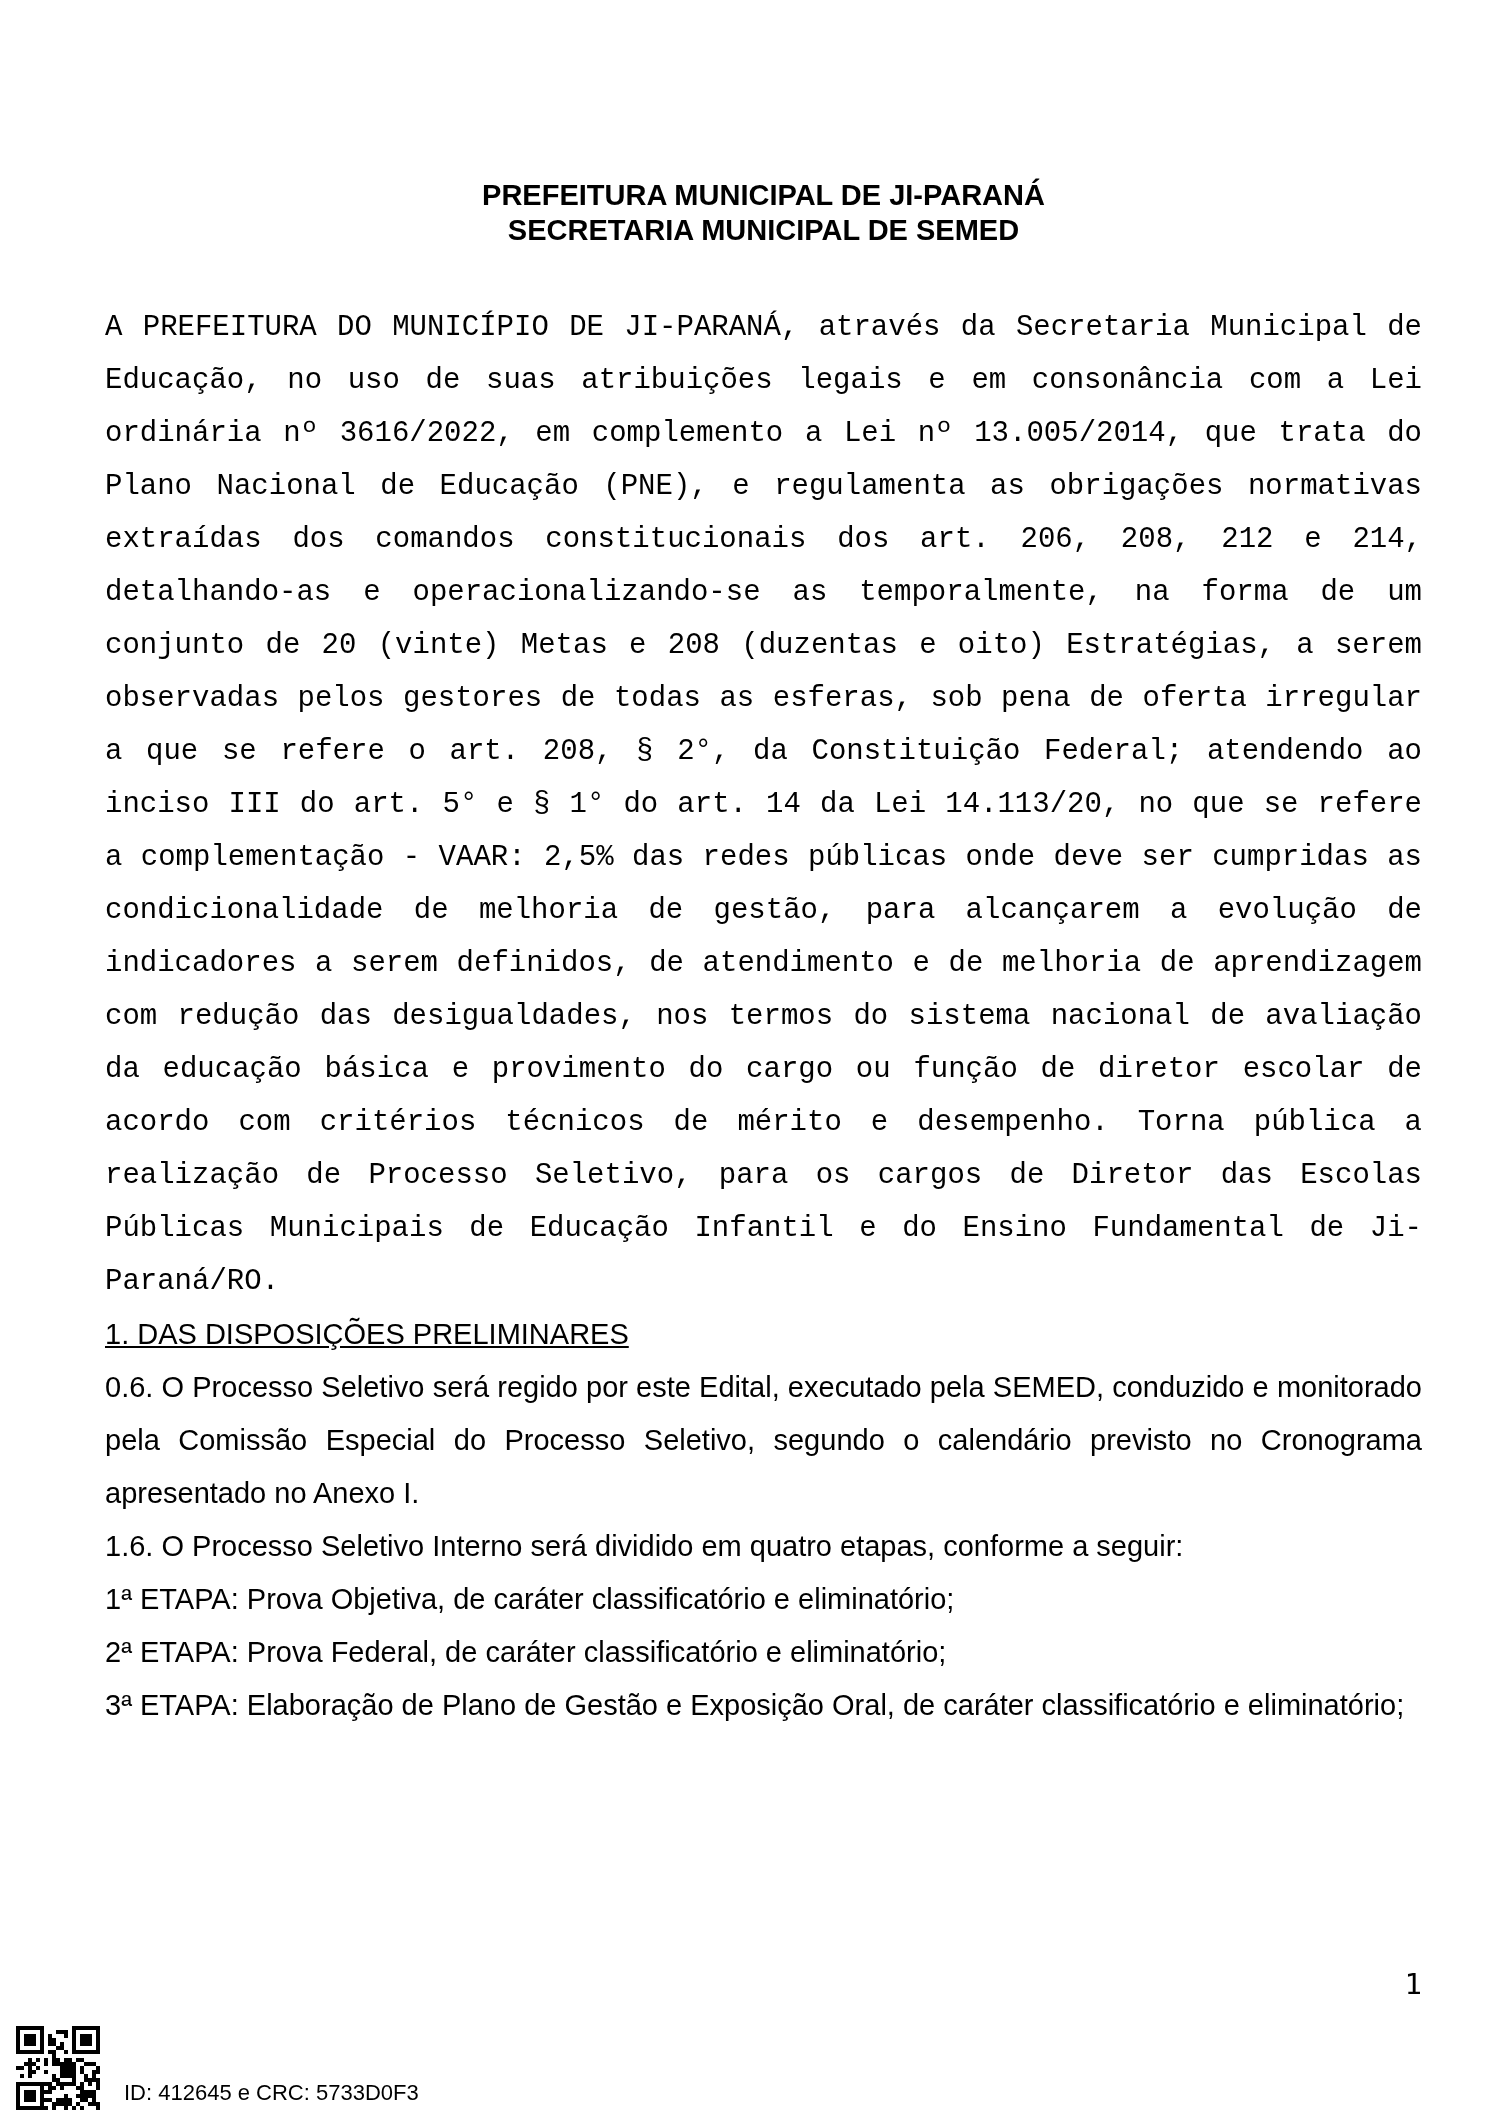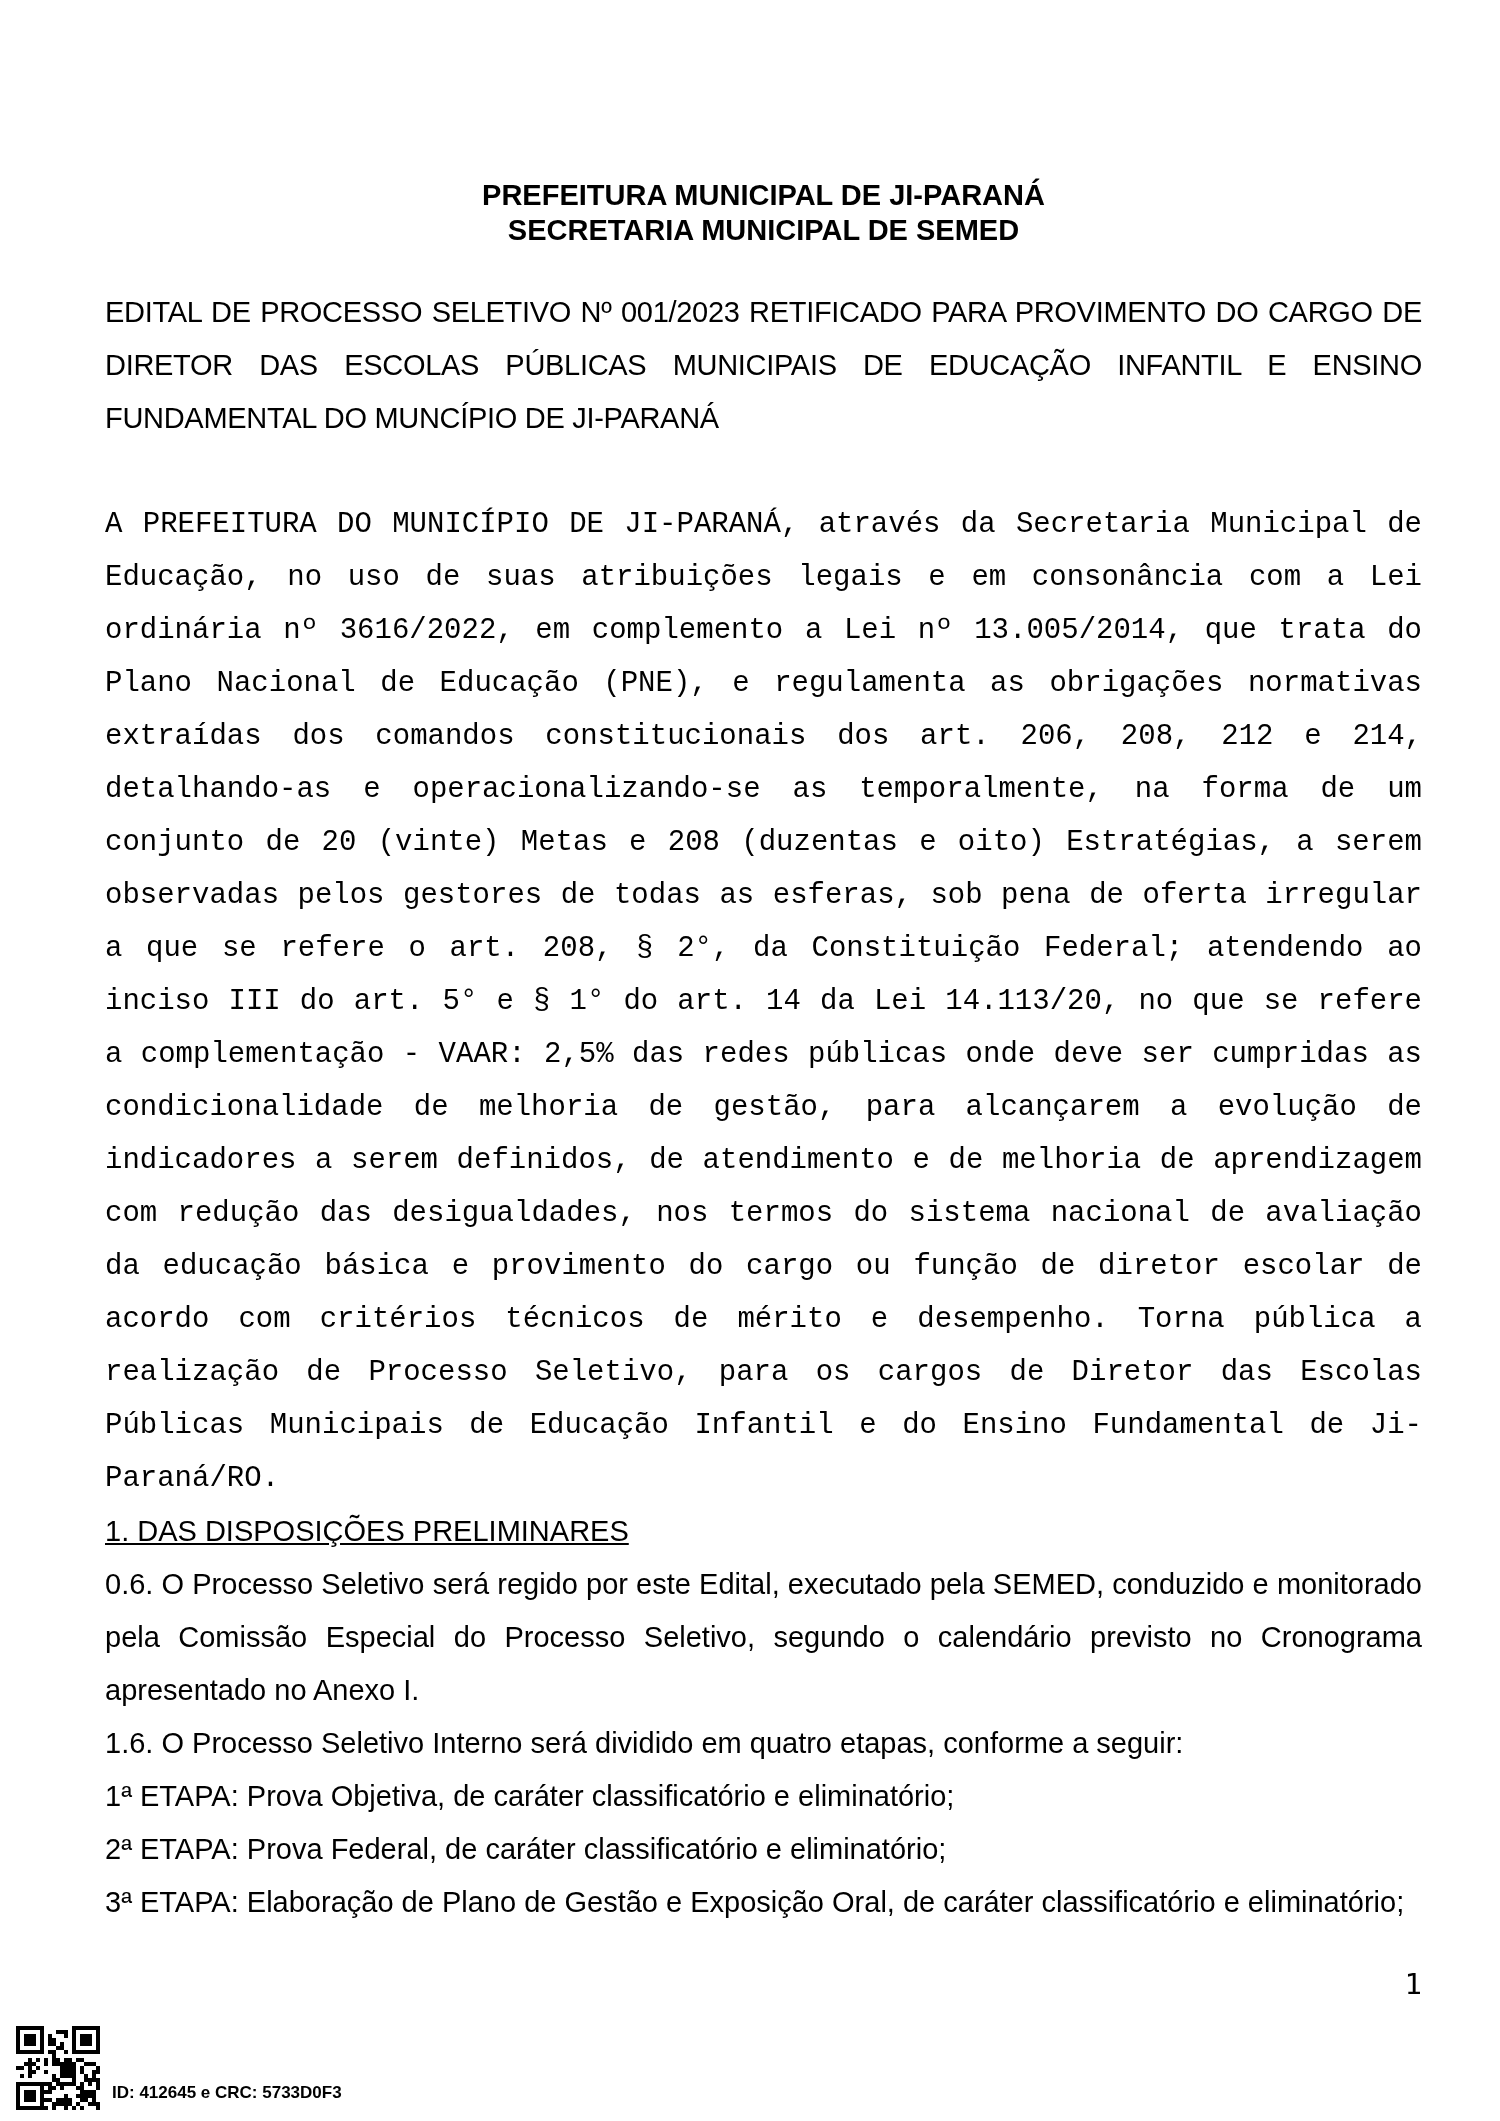--- a/index.html
+++ b/index.html
@@ -50,40 +50,38 @@
     line-height:32px;
   }
   .footer-qr{
     position:absolute;
     left:16px;top:2026px;
     width:84px;height:84px;
   }
   .footer-qr svg{display:block;width:84px;height:84px;fill:#000;}
   .footer-id{
     position:absolute;
-    left:112px;top:2078px;
-    font-size:17px;
+    left:124px;top:2078px;
+    font-size:22px;
     line-height:30px;
     white-space:nowrap;
-    font-weight:bold;
   }
 </style>
 </head>
 <body>
 
 <div class="page">
 
   <div class="content">
 
     <div class="doc-title">
       <div>PREFEITURA MUNICIPAL DE JI-PARANÁ</div>
       <div>SECRETARIA MUNICIPAL DE SEMED</div>
     </div>
 
-    <p class="para edital-heading">EDITAL DE PROCESSO SELETIVO Nº 001/2023 RETIFICADO PARA PROVIMENTO DO CARGO DE DIRETOR DAS ESCOLAS PÚBLICAS MUNICIPAIS DE EDUCAÇÃO INFANTIL E ENSINO FUNDAMENTAL DO MUNCÍPIO DE JI-PARANÁ</p>
 
     <p class="para preamble">A PREFEITURA DO MUNICÍPIO DE JI-PARANÁ, através da Secretaria Municipal de Educação, no uso de suas atribuições legais e em consonância com a Lei ordinária nº 3616/2022, em complemento a Lei nº 13.005/2014, que trata do Plano Nacional de Educação (PNE),  e regulamenta as obrigações normativas extraídas dos comandos constitucionais dos art. 206, 208, 212 e 214, detalhando-as e operacionalizando-se as temporalmente, na forma de um conjunto de 20 (vinte) Metas e 208 (duzentas e oito) Estratégias, a serem observadas pelos gestores de todas as esferas, sob pena de oferta irregular a que se refere o art. 208, § 2°, da Constituição Federal; atendendo ao inciso III do art. 5° e § 1° do art. 14 da Lei 14.113/20, no que se refere a complementação - VAAR: 2,5% das redes públicas onde deve ser cumpridas as condicionalidade de melhoria de gestão, para alcançarem a evolução de indicadores a serem definidos, de atendimento e de melhoria de aprendizagem com redução das desigualdades, nos termos do sistema nacional de avaliação da educação básica e provimento do cargo ou função de diretor escolar de acordo com critérios técnicos de mérito e desempenho. Torna pública a realização de Processo Seletivo, para os cargos de Diretor das Escolas Públicas Municipais de Educação Infantil e do Ensino Fundamental de Ji-Paraná/RO.</p>
 
     <p class="section-heading">1. DAS DISPOSIÇÕES PRELIMINARES</p>
 
     <p class="para">0.6. O Processo Seletivo será regido por este Edital, executado pela SEMED, conduzido e monitorado pela Comissão Especial do Processo Seletivo, segundo o calendário previsto no Cronograma apresentado no Anexo I.</p>
     <p class="para">1.6. O Processo Seletivo Interno será dividido em quatro etapas, conforme a seguir:</p>
     <p class="para">1ª ETAPA: Prova Objetiva, de caráter classificatório e eliminatório;</p>
     <p class="para">2ª ETAPA: Prova Federal, de caráter classificatório e eliminatório;</p>
     <p class="para">3ª ETAPA: Elaboração de Plano de Gestão e Exposição Oral, de caráter classificatório e eliminatório;</p>

